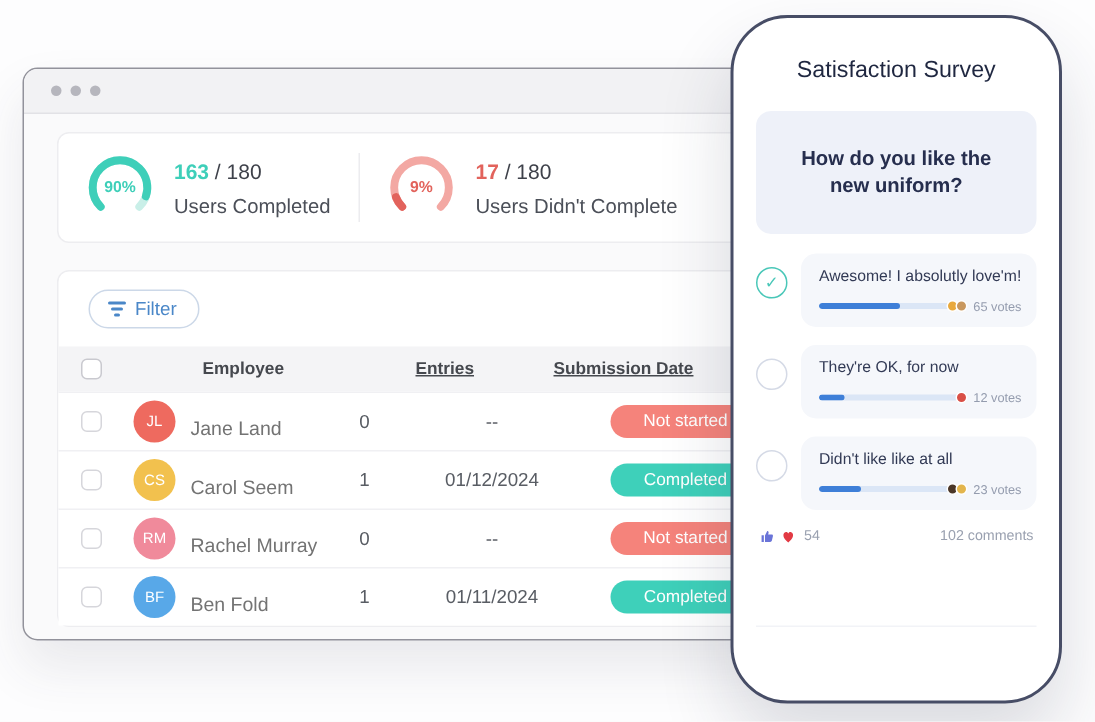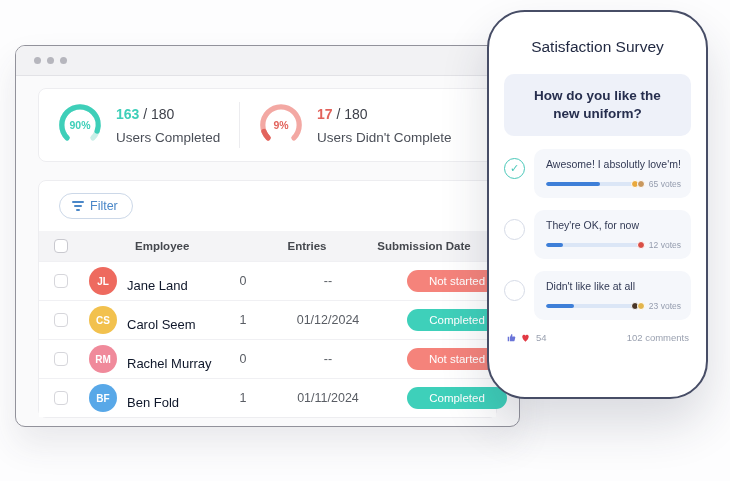--- a/index.html
+++ b/index.html
@@ -82,50 +82,50 @@
     align-items:center; height:39px; background:#fff;
     border-top:1px solid #f0f0f3; font-size:12.5px; color:#595d64;
   }
   .cell-check { display:flex; justify-content:center; }
   .checkbox {
     width:14px; height:14px; border:1px solid #d6d6db; border-radius:4px;
     background:#fff; cursor:pointer;
   }
   .thead .checkbox { border-color:#c9c9cf; }
   .th-emp { padding-left:20px; }
-  .th-center { text-align:center; }
+  .th-center { text-align:left;text-decoration:underline; }
   .th-status { width:100px; margin-left:24px; text-align:center; }
   .cell-emp { display:flex; align-items:center; gap:10px; padding-left:6px; }
   .avatar {
     width:28px; height:28px; border-radius:50%;
     display:flex; align-items:center; justify-content:center;
-    color:#fff; font-size:10px; font-weight:bold; flex:0 0 28px;
-  }
-  .emp-name { font-size:13px; color:#0f172a;margin-top:8px; }
+    color:#fff; font-size:10px; font-weight:normal; flex:0 0 28px;
+  }
+  .emp-name { font-size:13px; color:#737373;margin-top:8px; }
   .cell-center { text-align:center; }
   .status-pill {
     width:100px; margin-left:24px; height:22px; border-radius:11px;
     color:#fff; font-size:11.5px; display:flex; align-items:center; justify-content:center;
   }
 
   
   .phone {
     position:absolute; left:487px; top:10px;
-    width:221px; height:389px;
+    width:221px; height:459px;
     background:#ffffff;
     border:2px solid #474d66;
     border-radius:38px;
     box-shadow:0 26px 48px rgba(40,45,70,.16);
     z-index:2;
     padding:26px 15px 0;
     overflow:hidden;
   }
   .phone-title { text-align:center; font-size:15.5px; color:#1f2740; margin-bottom:18px; }
   .question-card {
-    background:#eef1f9; border-radius:10px; padding:13px 16px; margin-bottom:13px;
+    background:#eef1f9; border-radius:10px; padding:23px 16px; margin-bottom:13px;
   }
   .question-text {
     font-size:13.5px; font-weight:bold; color:#262e4e; text-align:center; line-height:1.35;
   }
   .option { display:flex; align-items:flex-start; gap:9px; margin-bottom:12px; cursor:pointer; }
   .radio {
     width:21px; height:21px; border-radius:50%; background:#fff;
     border:1.5px solid #d5dae6; margin-top:9px; flex:0 0 21px;
     display:flex; align-items:center; justify-content:center;
     font-size:11px; color:transparent;

